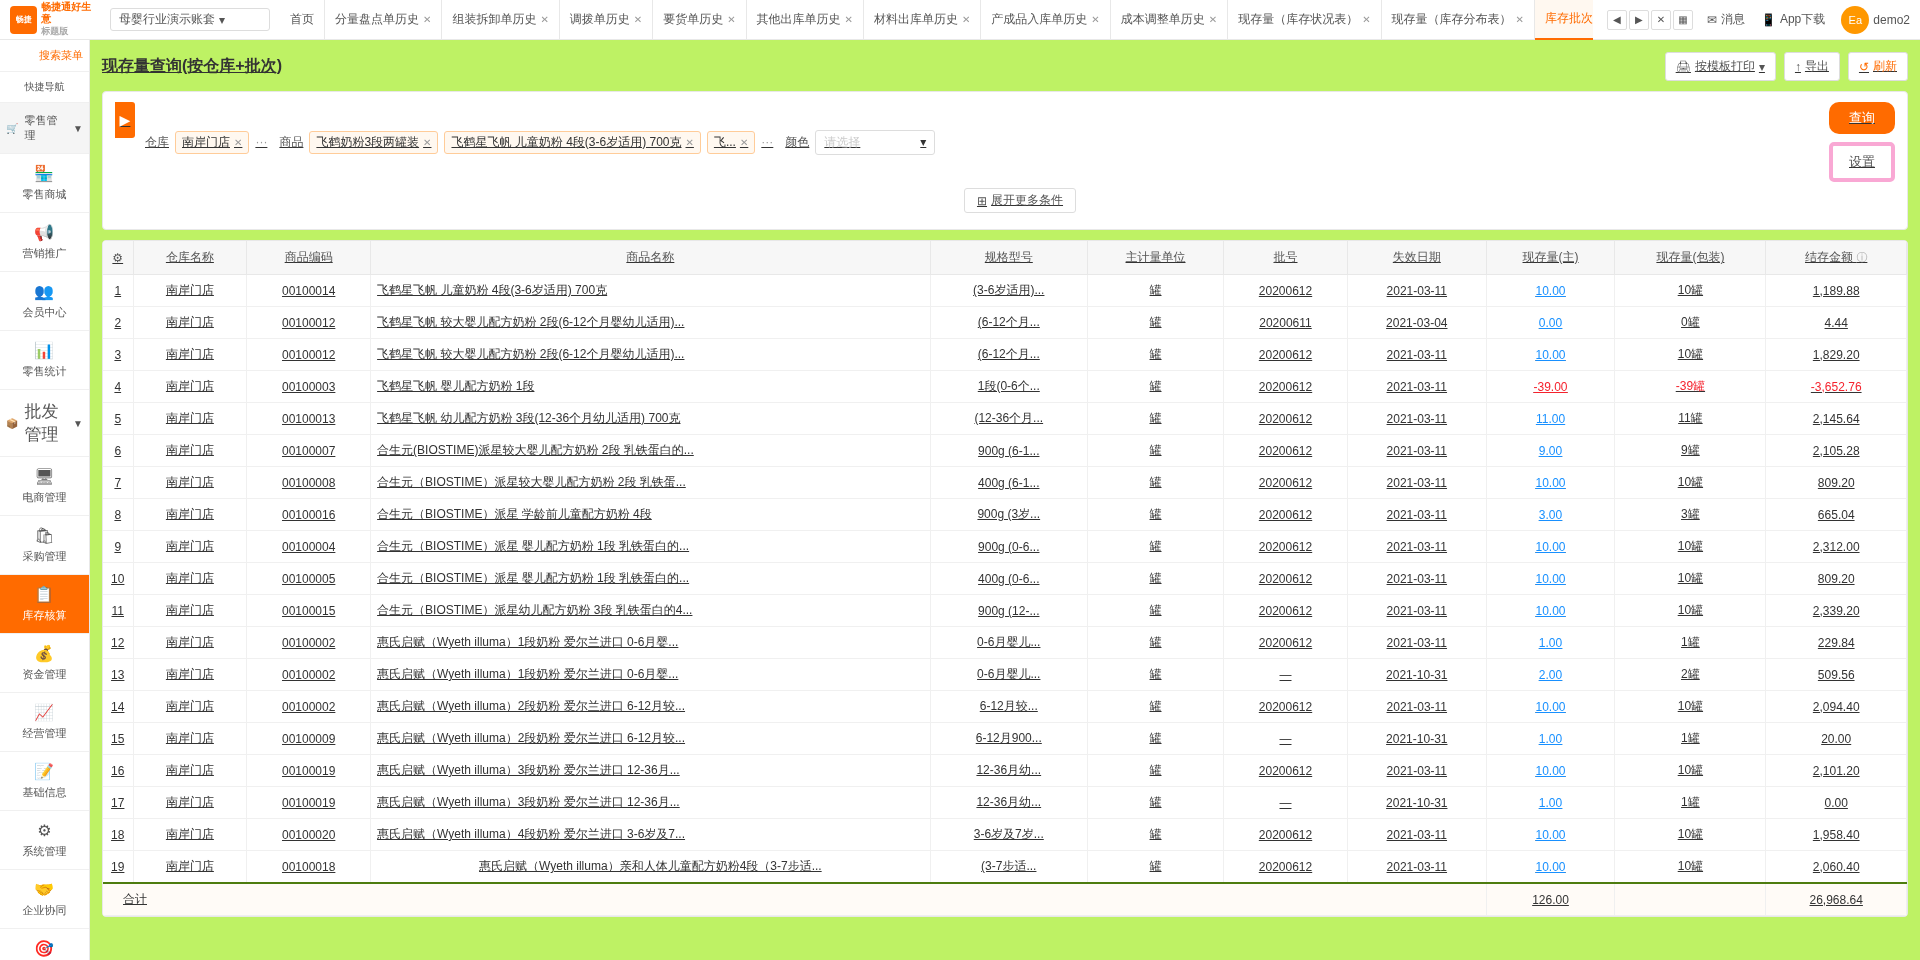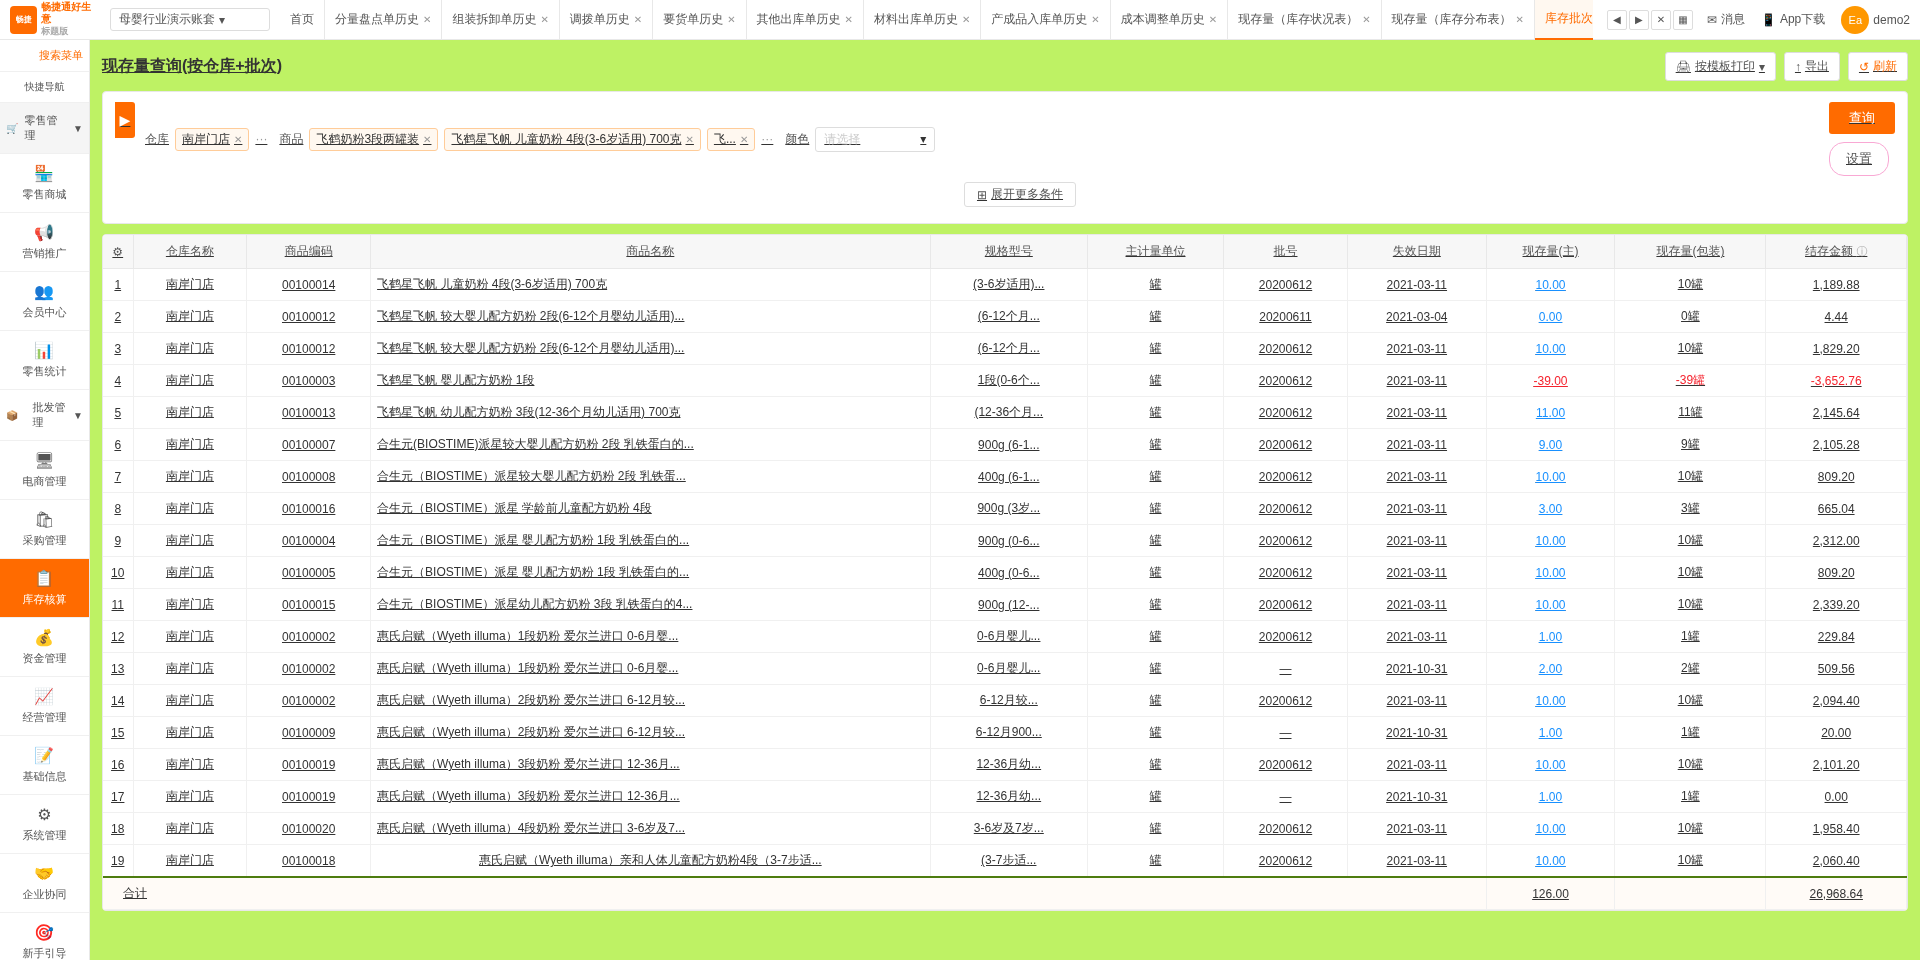--- a/index.html
+++ b/index.html
@@ -51,22 +51,22 @@
     .filter-area { background: #fff; border-radius: 4px; padding: 10px 12px; margin-bottom: 10px; border: 1px solid #e8e8e8; }
     .filter-row { display: flex; align-items: center; gap: 12px; flex-wrap: wrap; }
     .filter-item { display: flex; align-items: center; gap: 6px; }
     .filter-label { font-size: 12px; color: #555; white-space: nowrap; }
     .filter-tag { display: flex; align-items: center; gap: 4px; background: #fff8f0; border: 1px solid #ffcc99; border-radius: 3px; padding: 2px 6px; font-size: 12px; color: #333; }
     .filter-tag .remove { color: #999; cursor: pointer; font-size: 10px; }
 
     .expand-bar { display: flex; justify-content: center; align-items: center; padding: 6px; }
     .expand-btn { display: flex; align-items: center; gap: 4px; color: #555; font-size: 12px; cursor: pointer; border: 1px solid #ddd; border-radius: 3px; padding: 3px 12px; background: #fff; }
 
-    .query-btn { background: #ff6b00; color: white; border: none; border-radius: 3px; padding: 7px 20px; font-size: 13px; cursor: pointer; }
-    .setting-btn { background: #fff; color: #555; border: 1px solid #f9a8d4; border-radius: 15px; padding: 7px 16px; font-size: 13px; cursor: pointer; margin-top: 4px; display: block; }
+    .query-btn { background: #ff6b00; color: white; border: none; border-radius: 10px; padding: 7px 20px; font-size: 13px; cursor: pointer; }
+    .setting-btn { background: #fff; color: #555; border: 4px solid #f9a8d4; border-radius: 5px; padding: 7px 16px; font-size: 13px; cursor: pointer; margin-top: 4px; display: block; }
 
     
     .table-container { background: #fff; border-radius: 4px; border: 1px solid #e8e8e8; overflow: hidden; }
     table { width: 100%; border-collapse: collapse; font-size: 12px; }
     th { background: #f7f7f7; padding: 8px 6px; text-align: center; border-bottom: 1px solid #e8e8e8; border-right: 1px solid #e8e8e8; font-weight: 500; color: #555; white-space: nowrap; }
     td { padding: 7px 6px; text-align: center; border-bottom: 1px solid #f0f0f0; border-right: 1px solid #f0f0f0; color: #333; white-space: nowrap; }
     .td-left { text-align: left; }
     .td-link { color: #1890ff; text-decoration: underline; cursor: pointer; }
     .td-negative { color: #f5222d; }
     .td-settings { width: 30px; }
@@ -157,21 +157,21 @@
     <div class="sidebar-item">
       <span class="sidebar-icon">👥</span>
       <span>会员中心</span>
     </div>
     <div class="sidebar-item">
       <span class="sidebar-icon">📊</span>
       <span>零售统计</span>
     </div>
     <div class="sidebar-item has-arrow">
       <span style="font-size:10px;">📦</span>
-      <span style="font-size:11px;margin-left:10px;font-family:Liberation Serif, serif;">批发管理</span>
+      <span style="font-size:17px;margin-left:2px;font-family:Liberation Serif, serif;">批发管理</span>
       <span style="margin-left:2px;font-size:10px;">▼</span>
     </div>
     <div class="sidebar-item">
       <span class="sidebar-icon">🖥</span>
       <span>电商管理</span>
     </div>
     <div class="sidebar-item">
       <span class="sidebar-icon">🛍</span>
       <span>采购管理</span>
     </div>

